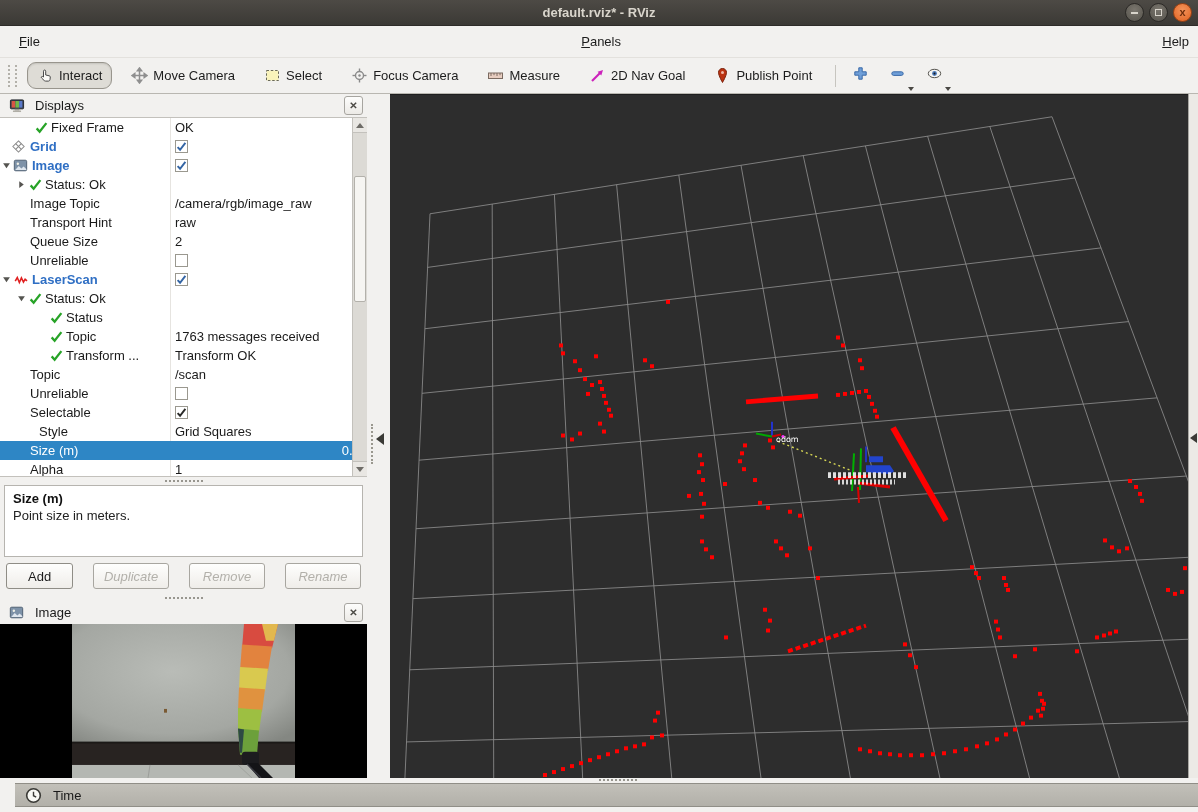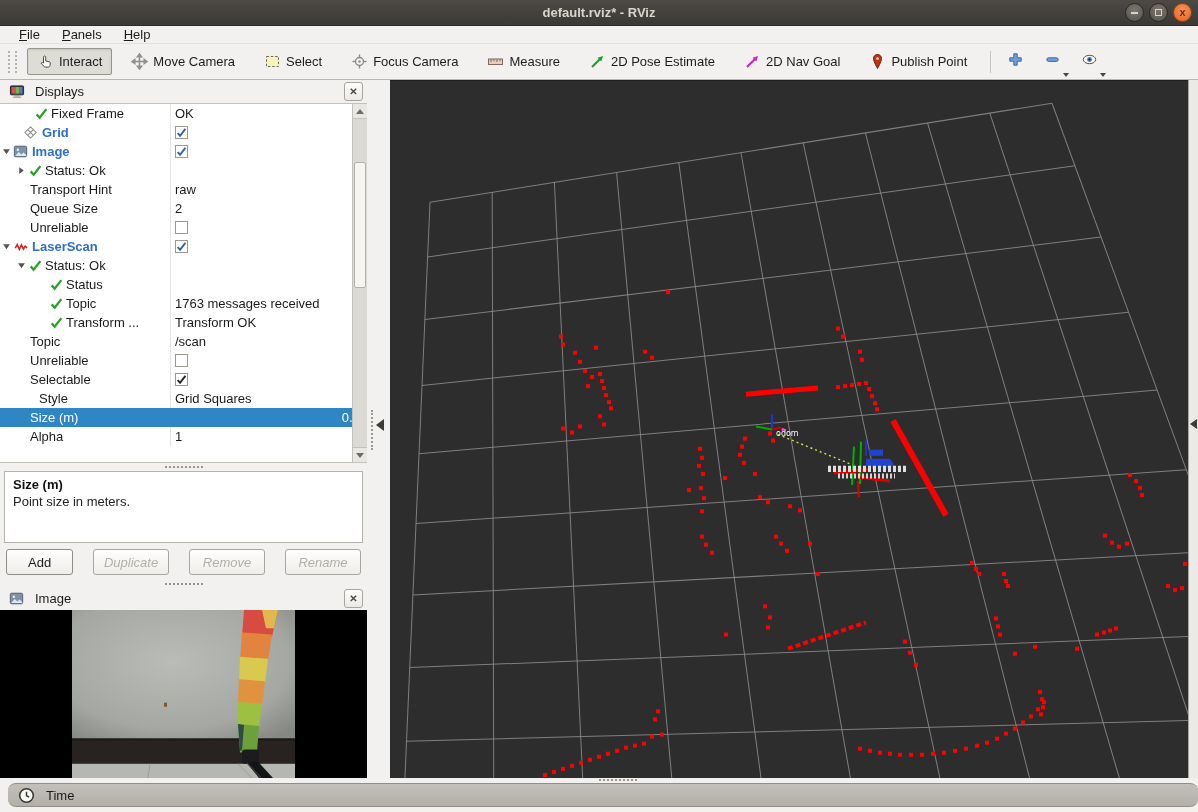--- a/index.html
+++ b/index.html
@@ -11,28 +11,28 @@
   .titlebar .title{position:absolute;left:0;right:0;text-align:center;color:#d9d5cc;font-weight:bold;font-size:13px;}
   .winbtns{position:absolute;right:6px;top:3px;display:flex;gap:5px;}
   .wbtn{width:19px;height:19px;border-radius:50%;border:1px solid #2b2926;box-sizing:border-box;display:flex;align-items:center;justify-content:center;background:radial-gradient(circle at 50% 35%,#7a766e,#55524b);}
   .wbtn .g{display:block;}
   .wbtn.close{background:radial-gradient(circle at 50% 35%,#f4935a,#e06322);border-color:#9c4214;}
   .gl-min{width:7px;height:2px;background:#d8d4cb;}
   .gl-max{width:7px;height:7px;border:1.5px solid #d8d4cb;box-sizing:border-box;}
   .gl-x{color:#6e2d0c;font-size:11px;font-weight:bold;line-height:1;}
 
   
-  .menubar{height:18px;flex:none;background:#f2f1ef;display:flex;align-items:center;padding-left:10px;gap:4px;border-bottom:1px solid #e3e1dd;box-sizing:border-box;}
+  .menubar{height:32px;flex:none;background:#f2f1ef;display:flex;align-items:center;padding-left:10px;gap:4px;border-bottom:1px solid #e3e1dd;box-sizing:border-box;justify-content:space-between;}
   .menu-item{font-size:13px;color:#1c1c1c;padding:3px 9px;cursor:default;}
   .menu-item u{text-decoration:underline;}
 
   
   .toolbar{height:36px;flex:none;background:#f2f1ef;display:flex;align-items:center;padding:0 8px;border-bottom:1px solid #b9b7b1;box-sizing:border-box;}
   .tb-handle{width:5px;height:22px;border-left:2px dotted #b3b1aa;border-right:2px dotted #b3b1aa;margin-right:10px;}
-  .tool{display:flex;align-items:center;gap:5px;font-size:13px;color:#1c1c1c;padding:4px 9px;border:1px solid transparent;border-radius:2px;margin-right:9px;white-space:nowrap;}
+  .tool{display:flex;align-items:center;gap:5px;font-size:13px;color:#1c1c1c;padding:4px 9px;border:1px solid transparent;border-radius:9px;margin-right:9px;white-space:nowrap;}
   .tool.active{background:#dedcd6;border-color:#98958d;box-shadow:inset 0 1px 2px rgba(0,0,0,.12);}
   .tool svg{display:block;}
   .tb-sep{width:1px;height:22px;background:#c7c5bf;margin:0 10px 0 4px;}
   .viewtool{position:relative;display:flex;align-items:center;padding:3px 6px;margin-right:8px;}
   .caret{position:absolute;right:-2px;bottom:-2px;width:0;height:0;border-left:3.5px solid transparent;border-right:3.5px solid transparent;border-top:4px solid #4a4844;}
 
   
   .main{flex:1;display:flex;min-height:0;}
   .leftcol{width:367px;flex:none;display:flex;flex-direction:column;background:#f2f1ef;min-height:0;}
 
@@ -86,21 +86,21 @@
   .rstrip{width:10px;flex:none;background:#eceae6;border-left:1px solid #a9a7a2;position:relative;box-sizing:border-box;}
   .rstrip .larrow{left:1px;top:339px;border-top-width:5px;border-bottom-width:5px;border-right-width:7px;}
 
   
   .viewport{flex:1;min-width:0;background:#2d2d2d;border-top:1px solid #1f1f1f;box-sizing:border-box;}
   .viewport svg{display:block;width:100%;height:100%;}
 
   
   .timebar{height:34px;flex:none;background:#f2f1ef;position:relative;}
   .time-gap-handle{position:absolute;top:1px;left:50%;width:38px;border-top:2px dotted #98968f;}
-  .time-hdr{position:absolute;left:8px;right:0;top:5px;height:24px;background:linear-gradient(#c2c0b9,#b2b0a9);border-top:1px solid #908e87;border-bottom:1px solid #908e87;display:flex;align-items:center;padding-left:10px;box-sizing:border-box;border-radius:8px;}
+  .time-hdr{position:absolute;left:15px;right:0;top:5px;height:24px;background:linear-gradient(#c2c0b9,#b2b0a9);border-top:1px solid #908e87;border-bottom:1px solid #908e87;display:flex;align-items:center;padding-left:10px;box-sizing:border-box;}
   .time-hdr .panel-title{margin-left:8px;flex:none;}
 </style>
 </head>
 <body>
 
 <div class="app">
 
   <div class="titlebar">
     <div class="title">default.rviz* - RViz</div>
     <div class="winbtns">
@@ -180,29 +180,20 @@
               <line x1="10" y1="6" x2="10" y2="9"></line>
               <line x1="13" y1="6" x2="13" y2="8.2"></line>
             </g>
           </svg>
         </span>
         <span>Measure</span>
       </div>
       <div class="tool">
         <span>
           <svg width="17" height="17" viewBox="0 0 17 17">
-            <line x1="3" y1="14" x2="11" y2="6" stroke="#1fa11f" stroke-width="2.2"></line>
-            <path d="M14 3l-5.4 1.7 3.7 3.7z" fill="#1fa11f"></path>
-          </svg>
-        </span>
-        <span>2D Pose Estimate</span>
-      </div>
-      <div class="tool">
-        <span>
-          <svg width="17" height="17" viewBox="0 0 17 17">
             <line x1="3" y1="14" x2="11" y2="6" stroke="#cc22bb" stroke-width="2.2"></line>
             <path d="M14 3l-5.4 1.7 3.7 3.7z" fill="#cc22bb"></path>
           </svg>
         </span>
         <span>2D Nav Goal</span>
       </div>
       <div class="tool">
         <span>
           <svg width="17" height="17" viewBox="0 0 17 17">
             <path d="M8.5 1.5c-2.4 0-4 1.8-4 4 0 3 4 10 4 10s4-7 4-10c0-2.2-1.6-4-4-4z" fill="#bb3311" stroke="#7a1f08"></path>
@@ -261,21 +252,21 @@
                     <path d="M3 9.5l3.4 3.8L14 3.5" stroke="#27a327" stroke-width="2.6" fill="none"></path>
                   </svg>
                 </span>
                 <span class="">Fixed Frame</span>
               </div>
               <div class="tval">
                 <span>OK</span>
               </div>
             </div>
             <div class="tree-row">
-              <div class="tname" style="padding-left:22px">
+              <div class="tname" style="padding-left:10px">
                 <span class="dicon">
                   <svg width="15" height="15" viewBox="0 0 16 16">
                     <g stroke="#8a8a8a" fill="none" stroke-width="1.1">
                       <path d="M8 2L14 8L8 14L2 8Z"></path>
                       <path d="M5 5L11 11M11 5L5 11"></path>
                     </g>
                   </svg>
                 </span>
                 <span class="disp">Grid</span>
               </div>
@@ -319,20 +310,28 @@
                   </svg>
                 </span>
                 <span class="sticon">
                   <svg width="15" height="15" viewBox="0 0 17 17">
                     <path d="M3 9.5l3.4 3.8L14 3.5" stroke="#27a327" stroke-width="2.6" fill="none"></path>
                   </svg>
                 </span>
                 <span class="">Status: Ok</span>
               </div>
               <div class="tval"></div>
+            </div>
+            <div class="tree-row">
+              <div class="tname" style="padding-left:30px">
+                <span class="">Image Topic</span>
+              </div>
+              <div class="tval">
+                <span>/camera/rgb/image_raw</span>
+              </div>
             </div>
             <div class="tree-row">
               <div class="tname" style="padding-left:30px">
                 <span class="">Transport Hint</span>
               </div>
               <div class="tval">
                 <span>raw</span>
               </div>
             </div>
             <div class="tree-row">

